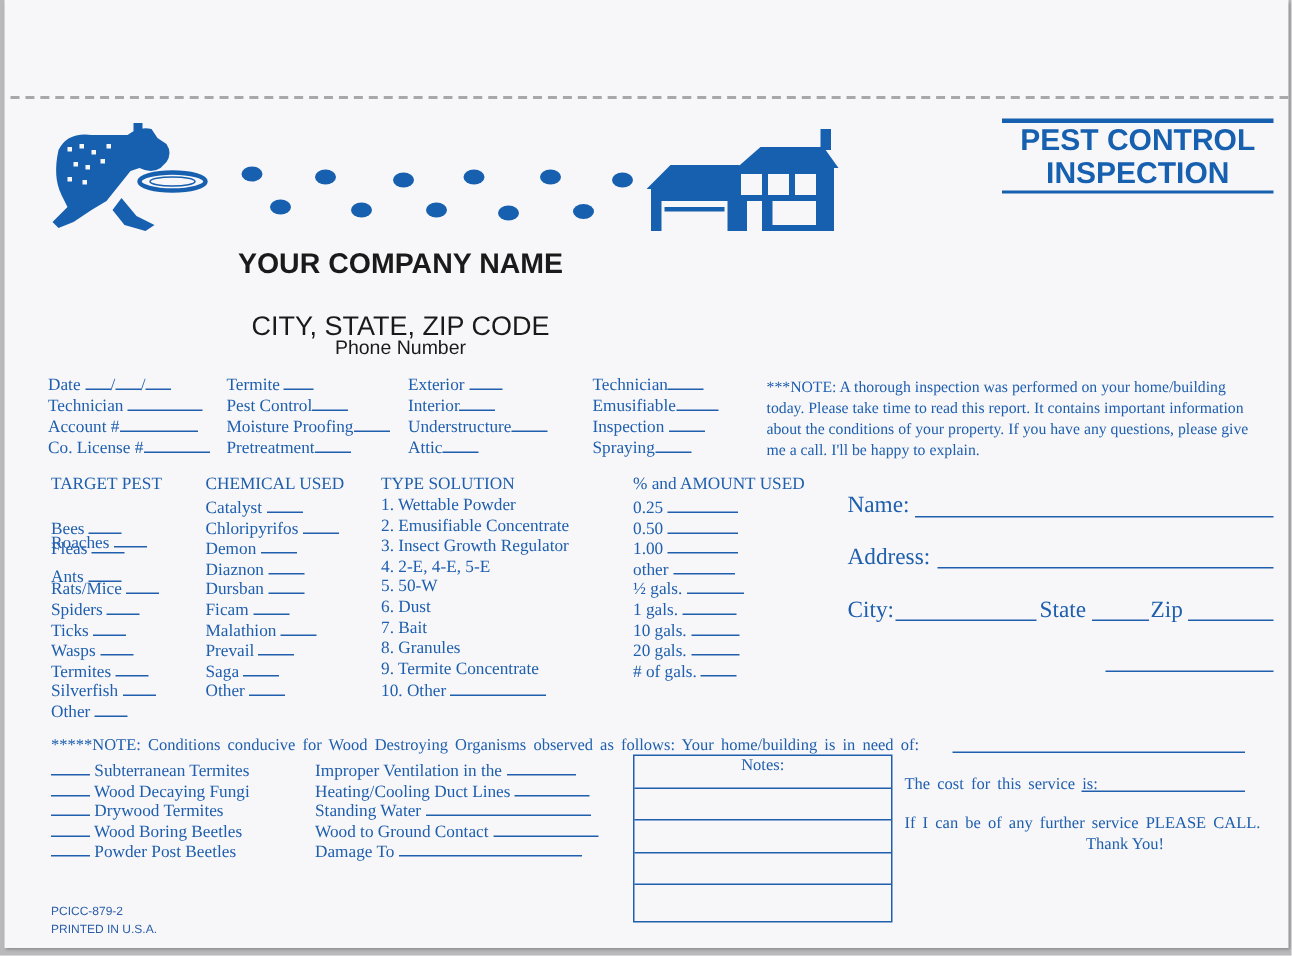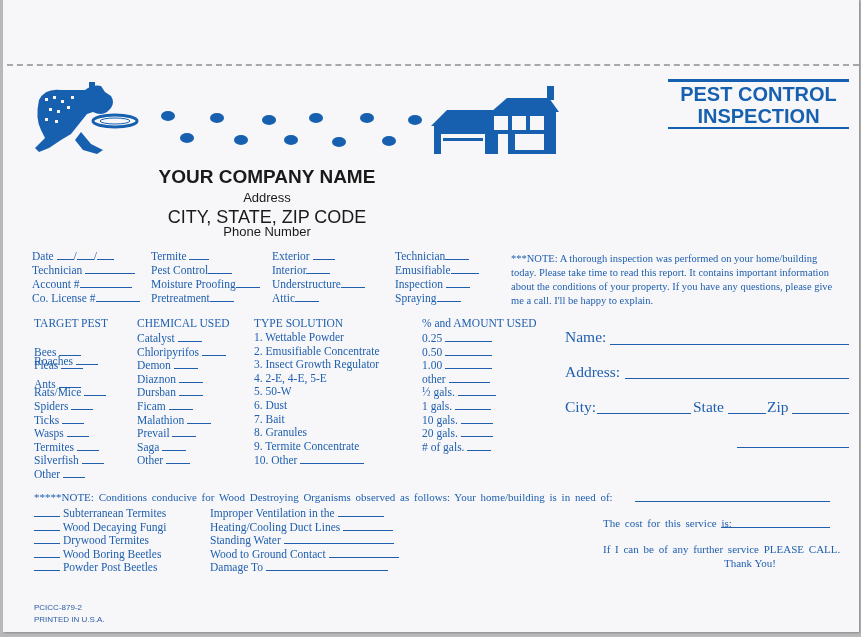--- a/index.html
+++ b/index.html
@@ -104,21 +104,20 @@
         <rect x="99" y="32" width="14" height="14"></rect>
       <rect x="67" y="50" width="10" height="20"></rect>
       <rect x="84" y="50" width="29" height="16"></rect>
     </g>
     <g fill="#1760b0">
         <rect x="12" y="54" width="40" height="3"></rect>
       </g>
   </svg>
 
   <div class="company name" style="position:absolute;top:166px;left:26px;width:476px;font-size:19px;font-weight:bold;text-align:center;font-family:'Liberation Sans',sans-serif;color:#1a1a1a">YOUR COMPANY NAME</div>
-  <div class="abs sans" style="top:190px;left:26px;width:476px;text-align:center;font-size:13px;color:#1a1a1a">Address</div>
   <div class="abs sans" style="top:207px;left:26px;width:476px;text-align:center;font-size:18px;color:#1a1a1a">CITY, STATE, ZIP CODE</div>
   <div class="abs sans" style="top:224px;left:26px;width:476px;text-align:center;font-size:13px;color:#1a1a1a">Phone Number</div>
 
   <div class="title-box">
     <div>PEST CONTROL</div>
     <div>INSPECTION</div>
   </div>
 
   <div class="f" style="left:29px;top:249px">
     <span>Date</span>
@@ -222,20 +221,29 @@
       <div class="f" style="left: 31px; top: 560.4px;"><span class="u" style="width: 26px;"></span> <span>Powder Post Beetles</span></div>
     </div>
   <div id="cond-col">
       <div class="f" style="left: 207px; top: 506px;"><span>Improper Ventilation in the</span> <span class="u" style="width: 46px;"></span></div>
       <div class="f" style="left: 207px; top: 519.6px;"><span>Heating/Cooling Duct Lines</span> <span class="u" style="width: 50px;"></span></div>
       <div class="f" style="left: 207px; top: 533.2px; font-family: Liberation Serif, serif;"><span>Standing Water</span> <span class="u" style="width: 110px;"></span></div>
       <div class="f" style="left: 207px; top: 546.8px;"><span>Wood to Ground Contact</span> <span class="u" style="width: 70px;"></span></div>
       <div class="f" style="left: 207px; top: 560.4px;"><span>Damage To</span> <span class="u" style="width: 122px;"></span></div>
     </div>
 
+  <div class="notes-box">
+    <div class="row">
+        <div class="nlabel">Notes:</div>
+      </div>
+    <div class="row"></div>
+    <div class="row"></div>
+    <div class="row"></div>
+    <div class="row"></div>
+  </div>
 
   <div class="f" style="left:600px;top:517px;font-size:11px;word-spacing:2px">The cost for this service is:</div>
   <div class="bigline" style="left:718px;top:527px;width:109px"></div>
   <div class="f" style="left:600px;top:543px;font-size:11px;word-spacing:2px">If I can be of any further service PLEASE CALL.</div>
   <div class="f" style="left:600px;top:557px;width:294px;font-size:11px;text-align:center">Thank You!</div>
 
   <div class="footer" style="top:603px">PCICC-879-2</div>
   <div class="footer" style="top:615px">PRINTED IN U.S.A.</div>
 </div>
 

